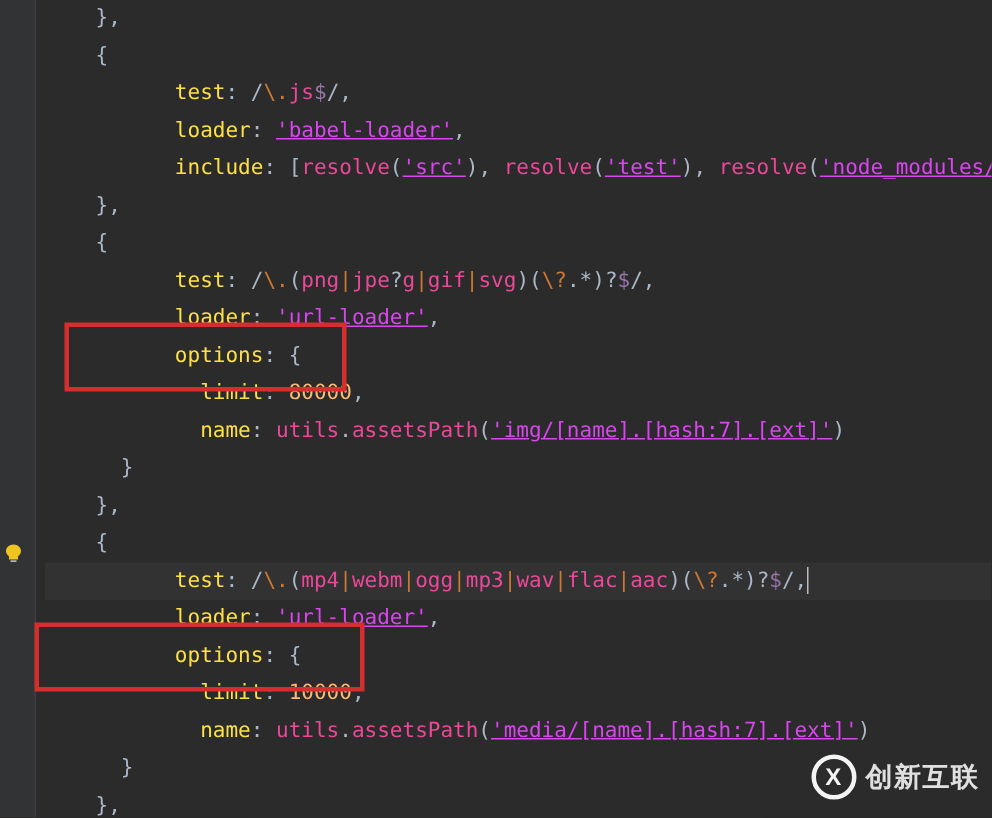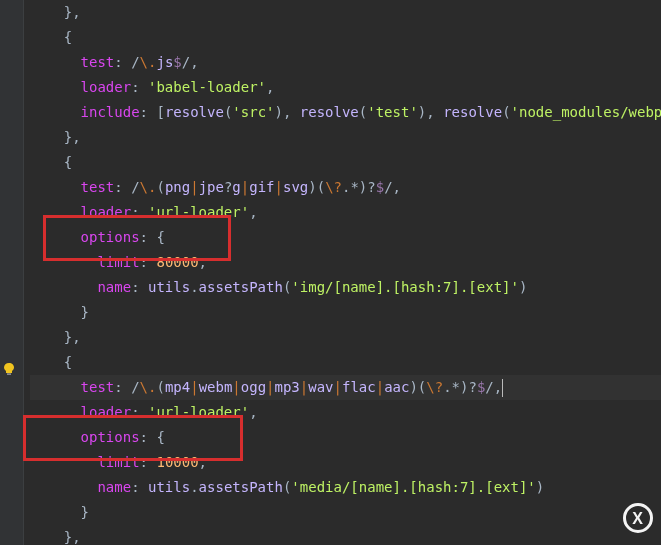--- a/index.html
+++ b/index.html
@@ -34,24 +34,24 @@
     position: absolute;
     left: 24px;
     top: 0;
     right: 0;
     padding-left: 6px;
     white-space: pre;
   }
   .line { height: 25px; }
   .line.hl { background: #323232; }
   .punc  { color: #a9b7c6; }
-  .key   { color: #d946ef; }  
-  .ident { color: #c4b5fd; }  
+  .key   { color: #fde047; margin-left: 36px; }  
+  .ident { color: #ec4899; }  
   .num   { color: #fdba74; }  
-  .str   { color: #bef264; }
+  .str   { color: #d946ef; text-decoration: underline; }
   .esc   { color: #cc7832; }  
   .dol   { color: #9876aa; }  
   .pipe  { color: #cc7832; }
   .redbox1, .redbox2 {
     position: absolute;
     border: 3px solid #d62e2e;
     pointer-events: none;
   }
   .redbox1 { left: 43px; top: 215px; width: 188px; height: 46px; }
   .redbox2 { left: 23px; top: 415px; width: 220px; height: 46px; }
@@ -97,13 +97,14 @@
 
 <div class="code" id="code"><div class="line"><span class="punc">    </span><span class="punc">},</span></div><div class="line"><span class="punc">    </span><span class="punc">{</span></div><div class="line"><span class="punc">      </span><span class="key">test</span><span class="punc">: /</span><span class="esc">\.</span><span class="ident">js</span><span class="dol">$</span><span class="punc">/,</span></div><div class="line"><span class="punc">      </span><span class="key">loader</span><span class="punc">: </span><span class="str">'babel-loader'</span><span class="punc">,</span></div><div class="line"><span class="punc">      </span><span class="key">include</span><span class="punc">: [</span><span class="ident">resolve</span><span class="punc">(</span><span class="str">'src'</span><span class="punc">), </span><span class="ident">resolve</span><span class="punc">(</span><span class="str">'test'</span><span class="punc">), </span><span class="ident">resolve</span><span class="punc">(</span><span class="str">'node_modules/webpack-dev</span></div><div class="line"><span class="punc">    </span><span class="punc">},</span></div><div class="line"><span class="punc">    </span><span class="punc">{</span></div><div class="line"><span class="punc">      </span><span class="key">test</span><span class="punc">: /</span><span class="esc">\.</span><span class="punc">(</span><span class="ident">png</span><span class="pipe">|</span><span class="ident">jpe</span><span class="punc">?</span><span class="ident">g</span><span class="pipe">|</span><span class="ident">gif</span><span class="pipe">|</span><span class="ident">svg</span><span class="punc">)(</span><span class="esc">\?</span><span class="punc">.*</span><span class="punc">)?</span><span class="dol">$</span><span class="punc">/,</span></div><div class="line"><span class="punc">      </span><span class="key">loader</span><span class="punc">: </span><span class="str">'url-loader'</span><span class="punc">,</span></div><div class="line"><span class="punc">      </span><span class="key">options</span><span class="punc">: {</span></div><div class="line"><span class="punc">        </span><span class="key">limit</span><span class="punc">: </span><span class="num">80000</span><span class="punc">,</span></div><div class="line"><span class="punc">        </span><span class="key">name</span><span class="punc">: </span><span class="ident">utils</span><span class="punc">.</span><span class="ident">assetsPath</span><span class="punc">(</span><span class="str">'img/[name].[hash:7].[ext]'</span><span class="punc">)</span></div><div class="line"><span class="punc">      </span><span class="punc">}</span></div><div class="line"><span class="punc">    </span><span class="punc">},</span></div><div class="line"><span class="punc">    </span><span class="punc">{</span></div><div class="line hl"><span class="punc">      </span><span class="key">test</span><span class="punc">: /</span><span class="esc">\.</span><span class="punc">(</span><span class="ident">mp4</span><span class="pipe">|</span><span class="ident">webm</span><span class="pipe">|</span><span class="ident">ogg</span><span class="pipe">|</span><span class="ident">mp3</span><span class="pipe">|</span><span class="ident">wav</span><span class="pipe">|</span><span class="ident">flac</span><span class="pipe">|</span><span class="ident">aac</span><span class="punc">)(</span><span class="esc">\?</span><span class="punc">.*</span><span class="punc">)?</span><span class="dol">$</span><span class="punc">/,</span><span class="caret"></span></div><div class="line"><span class="punc">      </span><span class="key">loader</span><span class="punc">: </span><span class="str">'url-loader'</span><span class="punc">,</span></div><div class="line"><span class="punc">      </span><span class="key">options</span><span class="punc">: {</span></div><div class="line"><span class="punc">        </span><span class="key">limit</span><span class="punc">: </span><span class="num">10000</span><span class="punc">,</span></div><div class="line"><span class="punc">        </span><span class="key">name</span><span class="punc">: </span><span class="ident">utils</span><span class="punc">.</span><span class="ident">assetsPath</span><span class="punc">(</span><span class="str">'media/[name].[hash:7].[ext]'</span><span class="punc">)</span></div><div class="line"><span class="punc">      </span><span class="punc">}</span></div><div class="line"><span class="punc">    </span><span class="punc">},</span></div></div>
 
 <div class="redbox1"></div>
 <div class="redbox2"></div>
 
 <div class="watermark">
   <div class="wm-logo">
     <span>X</span>
   </div>
+  <span>创新互联</span>
 </div>
 
 </body></html>

